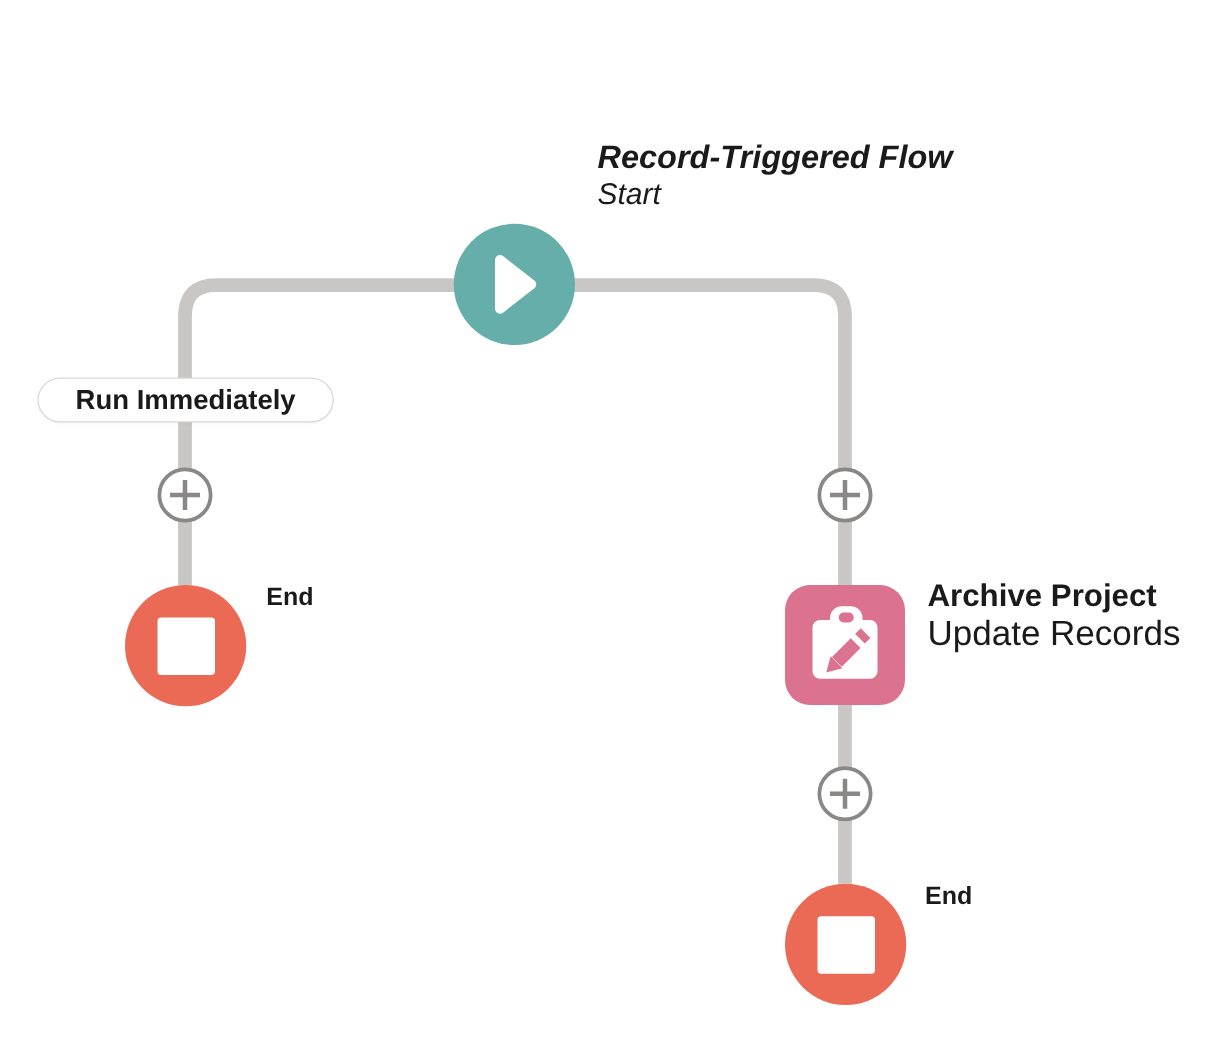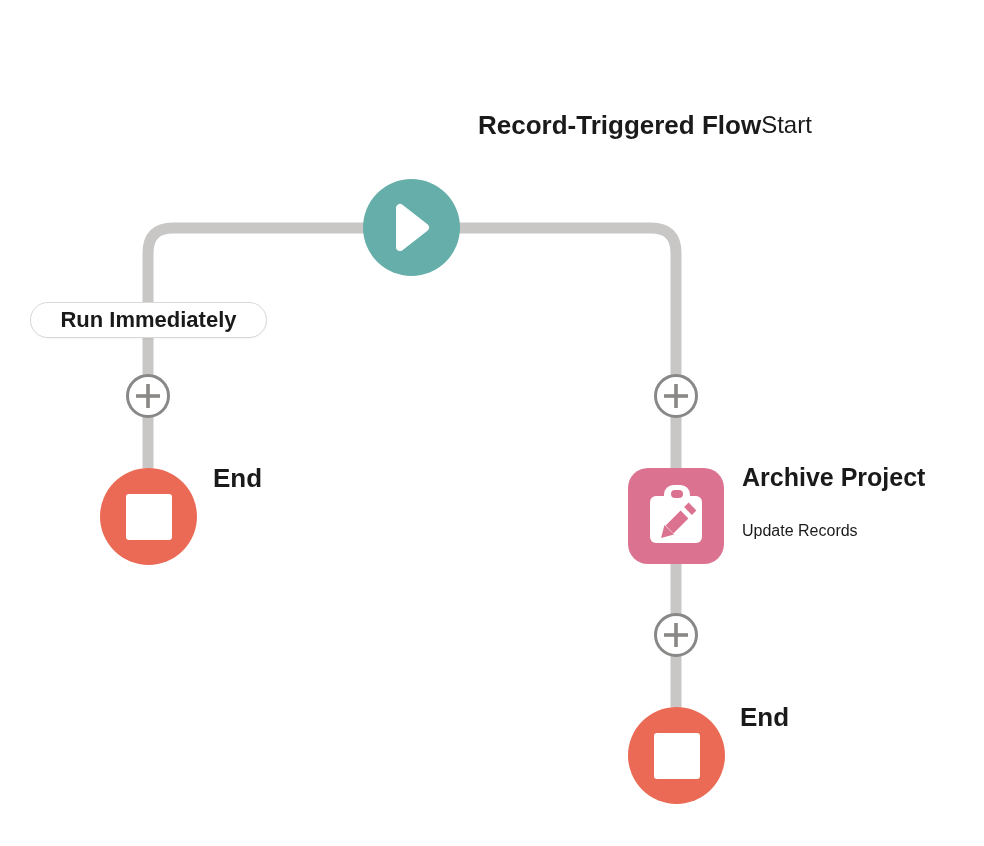--- a/index.html
+++ b/index.html
@@ -9,21 +9,21 @@
   }
   .connectors{position:absolute;left:0;top:0;}
   .connectors path{fill:none;stroke:var(--connector,#cac8c6);stroke-width:11;}
 
   
   .start-node{
     position:absolute;left:363px;top:179px;width:97px;height:97px;border-radius:50%;
     background:var(--start-color,#65aeaa);display:flex;align-items:center;justify-content:center;
     cursor:pointer;
   }
-  .start-labels{position:absolute;left:478px;top:110px;display:flex;flex-direction:row;}
+  .start-labels{position:absolute;left:478px;top:110px;display:flex;flex-direction:column;font-style:italic;}
   .node-title{font-weight:bold;font-size:26px;line-height:31px;white-space:nowrap;}
   .node-subtitle{font-size:24px;line-height:30px;white-space:nowrap;}
 
   
   .pill{
     position:absolute;height:36px;background:#ffffff;border:1.5px solid var(--pill-border,#dad8d6);
     border-radius:23px;display:flex;align-items:center;justify-content:center;
     font-weight:bold;font-size:22px;white-space:nowrap;box-sizing:border-box;
     box-shadow:0 1px 2px rgba(0,0,0,0.04);cursor:pointer;
   }
@@ -44,37 +44,37 @@
 
   
   .end-node{
     position:absolute;width:97px;height:97px;border-radius:50%;
     background:var(--end-color,#ea6a56);display:flex;align-items:center;justify-content:center;
     cursor:pointer;
   }
   .end-left{left:100px;top:468px;}
   .end-right{left:628px;top:707px;}
   .end-square{width:46px;height:46px;background:#ffffff;border-radius:3px;}
-  .end-label{position:absolute;font-weight:bold;font-size:26px;line-height:28px;white-space:nowrap;}
+  .end-label{position:absolute;font-weight:bold;font-size:20px;line-height:28px;white-space:nowrap;}
   .end-label-left{left:213px;top:464px;}
   .end-label-right{left:740px;top:703px;}
 
   
   .update-node{
     position:absolute;left:628px;top:468px;width:96px;height:96px;border-radius:20px;
     background:var(--update-color,#db7390);display:flex;align-items:center;justify-content:center;
     cursor:pointer;
   }
   .update-node svg{display:block;}
   .update-node .slot{fill:var(--update-color,#db7390);}
   .update-node .pencil-fill{fill:var(--update-color,#db7390);}
   .update-node .pencil-stroke{stroke:var(--update-color,#db7390);stroke-width:11;stroke-linecap:butt;}
   .update-labels{position:absolute;left:742px;top:462px;display:flex;flex-direction:column;}
   .update-labels .node-title{font-size:25px;line-height:30px;}
-  .update-labels .node-subtitle{font-size:16px;line-height:30px;margin-top:24px;}
+  .update-labels .node-subtitle{font-size:28px;line-height:30px;}
 </style>
 </head>
 <body>
 
 <div class="canvas">
 
   <svg class="connectors" width="984" height="846" viewBox="0 0 984 846" aria-hidden="true">
     <path d="M 411 228 H 173 Q 148 228 148 253 V 468"></path>
     <path d="M 411 228 H 651 Q 676 228 676 253 V 707"></path>
   </svg>

